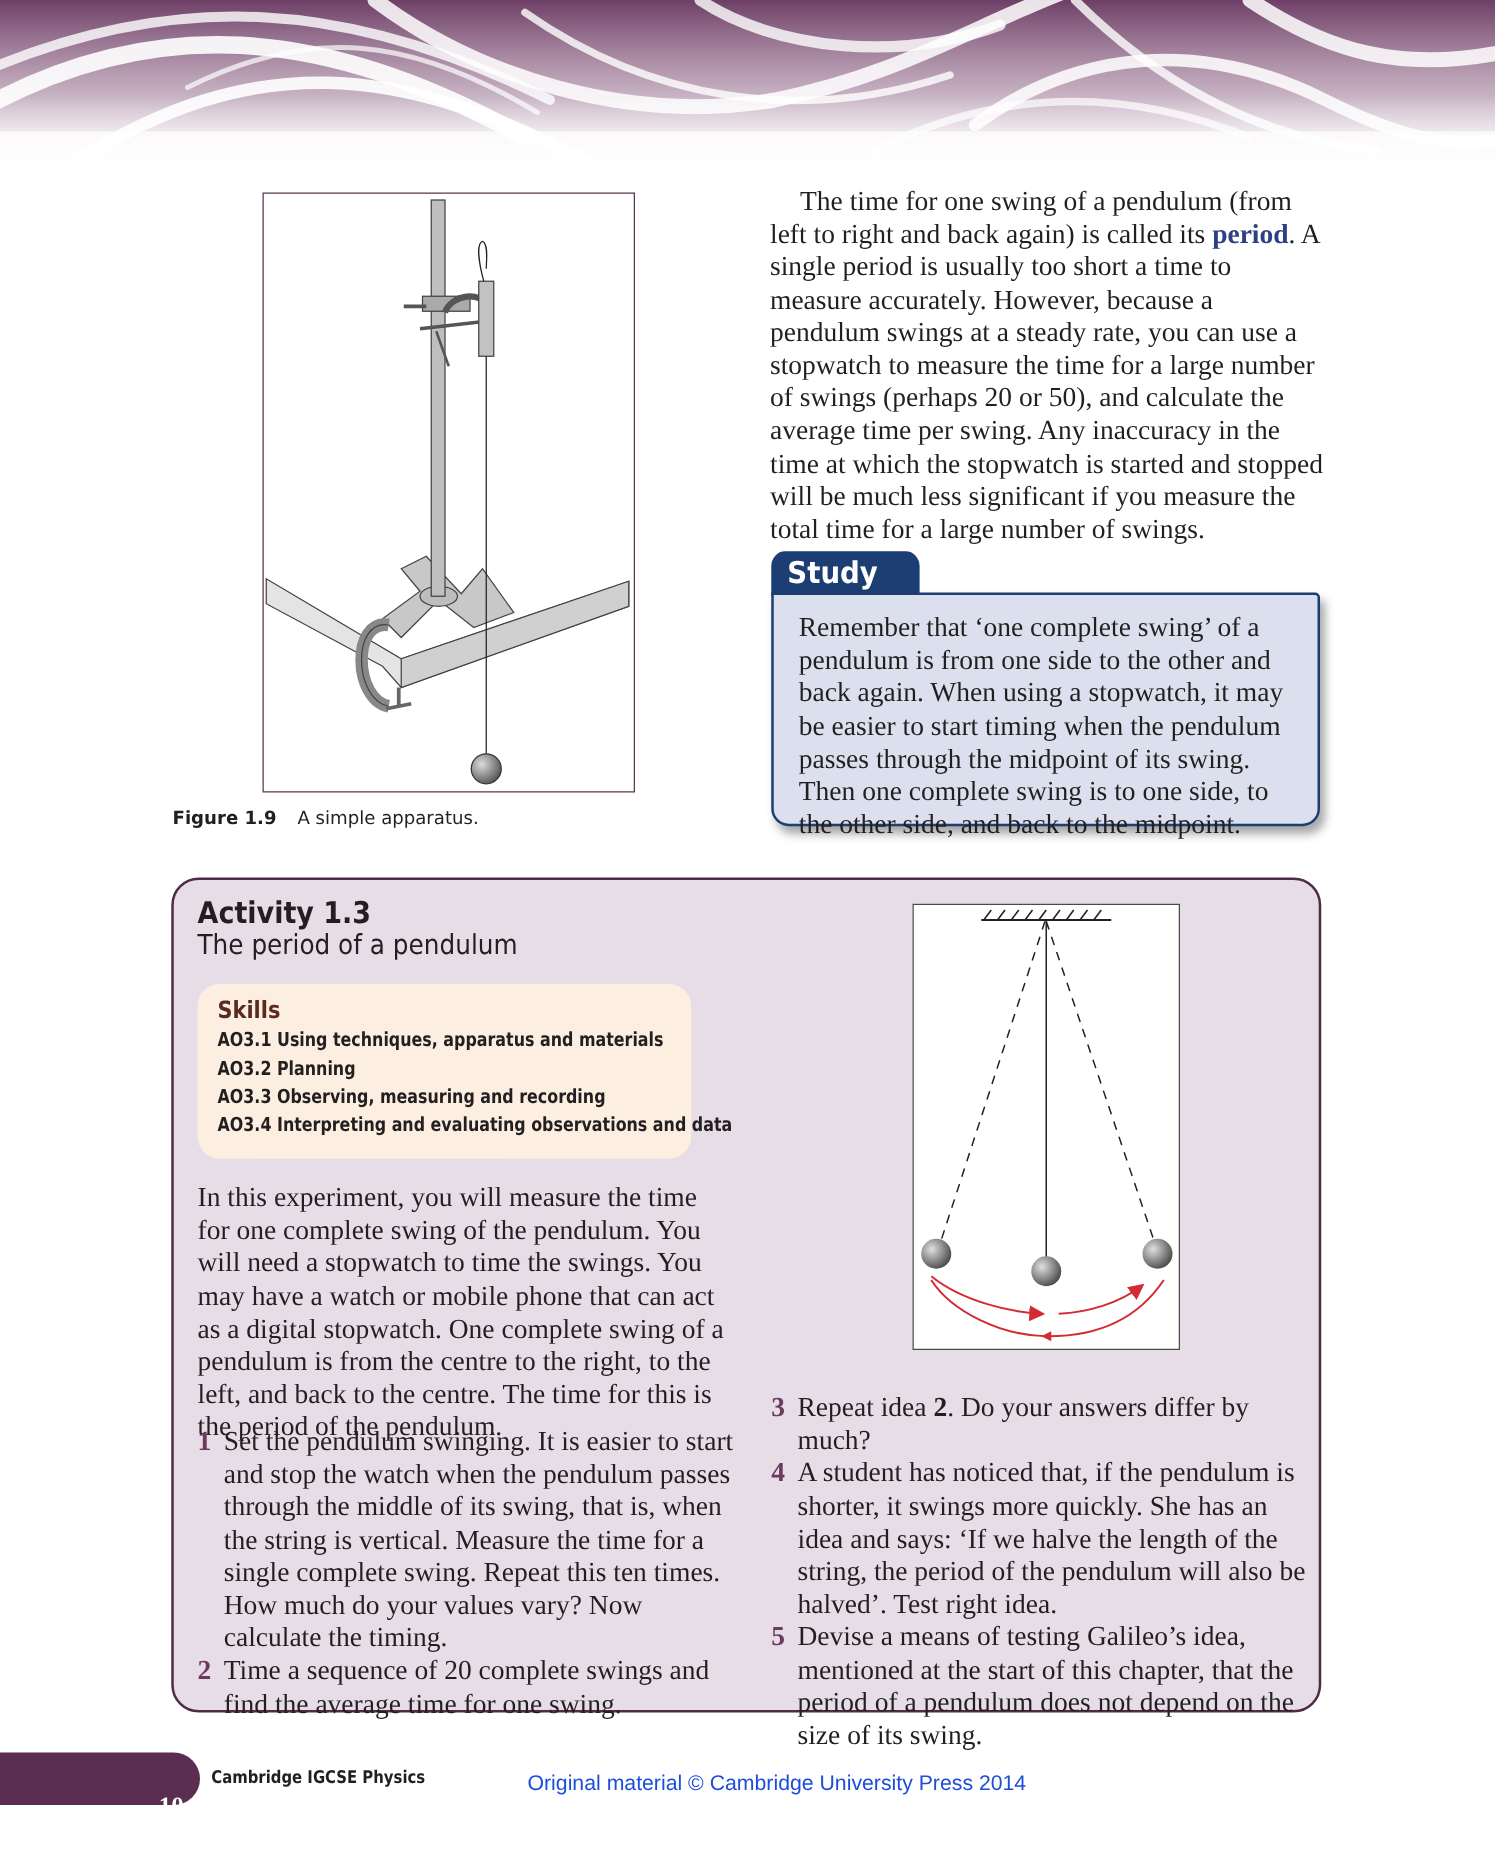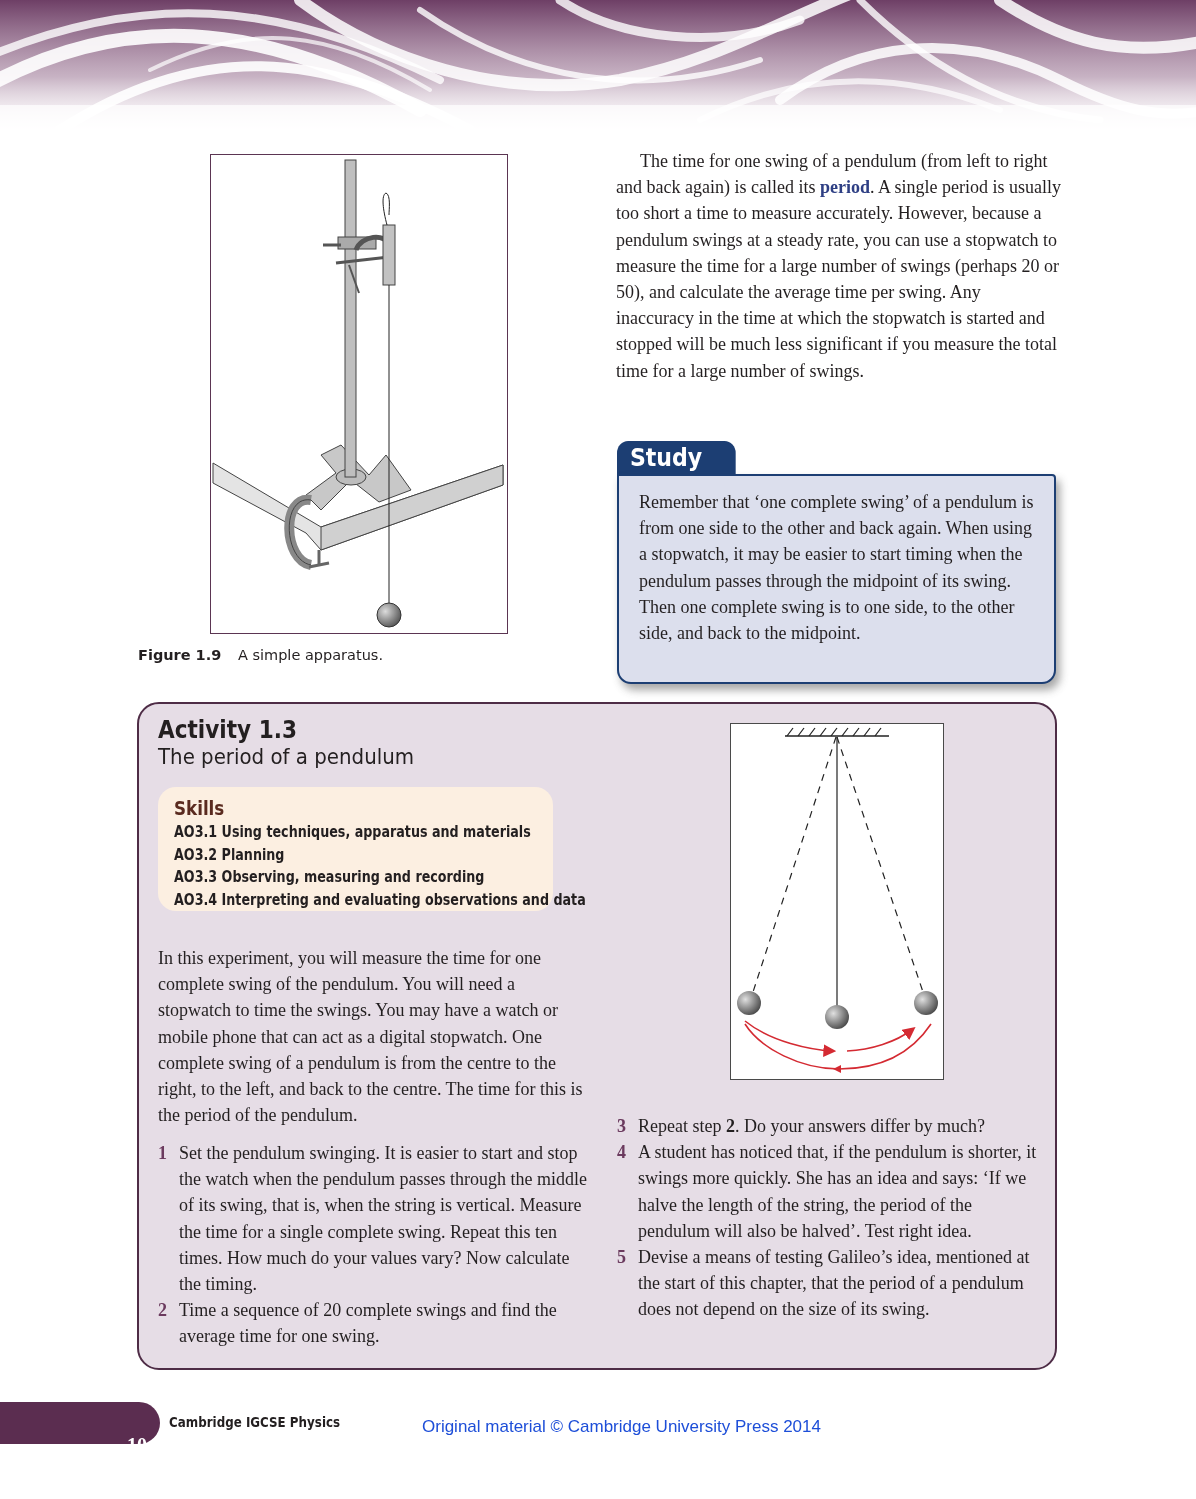--- a/index.html
+++ b/index.html
@@ -1,42 +1,42 @@
 <!DOCTYPE html>
 <html><head>
 <meta charset="utf-8">
 <style>
   html, body { margin:0; padding:0; }
   body { width:1196px; height:1499px; background:#ffffff; position:relative; overflow:hidden;
          font-family:"Liberation Serif", "DejaVu Serif", serif; color:#231f20; }
   .banner { position:absolute; left:0; top:0; width:1196px; height:140px; overflow:hidden; }
-  .body-text { font-size:18px; line-height:26.2px; }
+  .body-text { font-size:22px; line-height:26.2px; }
   .fig-frame { position:absolute; left:210px; top:154px; width:296px; height:478px;
                border:1.5px solid #5b3552; background:#fff; }
   .caption { position:absolute; left:138px; top:647px; font-family:"DejaVu Sans", sans-serif;
              font-size:14.5px; color:#231f20; }
   .caption .fig-label { font-weight:bold; margin-right:12px;margin-top:36px; }
   .intro { position:absolute; left:616px; top:148px; width:445px; }
   .intro .indent { display:inline-block; width:24px; }
   .key-term { color:#2e3f84; font-weight:bold; }
   .tip-tab { position:absolute; left:617px; top:441px; width:129px; height:36px;
              background:#1c3e73; border-radius:12px 12px 0 0; color:#fff;
              font-family:"DejaVu Sans", sans-serif; font-weight:bold; font-size:24px;
              line-height:34px; padding-left:14px; box-sizing:border-box; transform:scaleX(0.92); transform-origin:left; }
-  .tip-box { position:absolute; left:617px; top:474px; width:439px; height:210px;
+  .tip-box { position:absolute; left:617px; top:474px; width:439px; height:187px;
              background:#dcdfed; border:2px solid #1c3e73; border-radius:0 4px 14px 14px;
              box-shadow:4px 6px 8px rgba(60,60,60,0.45); box-sizing:border-box;
              padding:13px 14px 0 20px; }
   .activity { position:absolute; left:137px; top:702px; width:920px; height:668px;
               background:#e6dde6; border:2px solid #4e2c46; border-radius:22px; box-sizing:border-box; }
   .act-title { position:absolute; left:158px; top:716px; font-family:"DejaVu Sans", sans-serif;
                font-weight:bold; font-size:24px; color:#231f20; transform:scaleX(0.9); transform-origin:left; }
   .act-sub { position:absolute; left:158px; top:744px; font-family:"DejaVu Sans", sans-serif;
              font-size:22px; color:#231f20; transform:scaleX(0.9); transform-origin:left; font-weight:500; }
-  .skills { position:absolute; left:158px; top:787px; width:395px; height:124px;
+  .skills { position:absolute; left:158px; top:787px; width:395px; height:140px;
             background:#fcefe1; border-radius:18px; box-sizing:border-box; padding:10px 0 0 16px; }
   .skills-title { font-family:"DejaVu Sans", sans-serif; font-weight:bold; font-size:19px;
                   color:#5a2a1f; transform:scaleX(0.88); transform-origin:left; margin-bottom:2px; }
   .skill-item { font-family:"DejaVu Sans", sans-serif; font-size:15.5px; line-height:22.5px;
                 color:#231f20; transform:scaleX(0.82); transform-origin:left; white-space:nowrap; font-weight:600; }
   .act-intro { position:absolute; left:158px; top:945px; width:430px; }
   .steps { position:absolute; margin:0; padding:0; list-style:none; }
   .steps li { position:relative; padding-left:21px; }
   .steps .num { position:absolute; left:0; top:0; color:#6b3a5e; font-weight:bold; }
   .steps-left { left:158px; top:1140px; width:430px; }
@@ -192,21 +192,21 @@
     <path d="M14 297 C 40 318, 80 326, 102 327" fill="none" stroke="#d42a32" stroke-width="1.6" marker-end="url(#arr)"></path>
     <path d="M116 327 C 140 326, 165 318, 182 305" fill="none" stroke="#d42a32" stroke-width="1.6" marker-end="url(#arr)"></path>
     <path d="M200 300 C 180 330, 150 345, 108 345 C 70 345, 30 325, 14 300" fill="none" stroke="#d42a32" stroke-width="1.6"></path>
     <path d="M110 341 L102 345 L110 349 z" fill="#d42a32"></path>
   </svg>
 </div>
 
 <ol class="steps steps-right body-text">
   <li>
     <span class="num">3</span>
-    <span>Repeat step </span><b>2</b><span>. Do your answers differ by much?</span>
+    <span>Repeat idea </span><b>2</b><span>. Do your answers differ by much?</span>
   </li>
   <li>
     <span class="num">4</span>
     <span>A student has noticed that, if the pendulum is shorter, it swings more quickly. She has an idea and says: ‘If we halve the length of the string, the period of the pendulum will also be halved’. Test right idea.</span>
   </li>
   <li>
     <span class="num">5</span>
     <span>Devise a means of testing Galileo’s idea, mentioned at the start of this chapter, that the period of a pendulum does not depend on the size of its swing.</span>
   </li>
 </ol>

